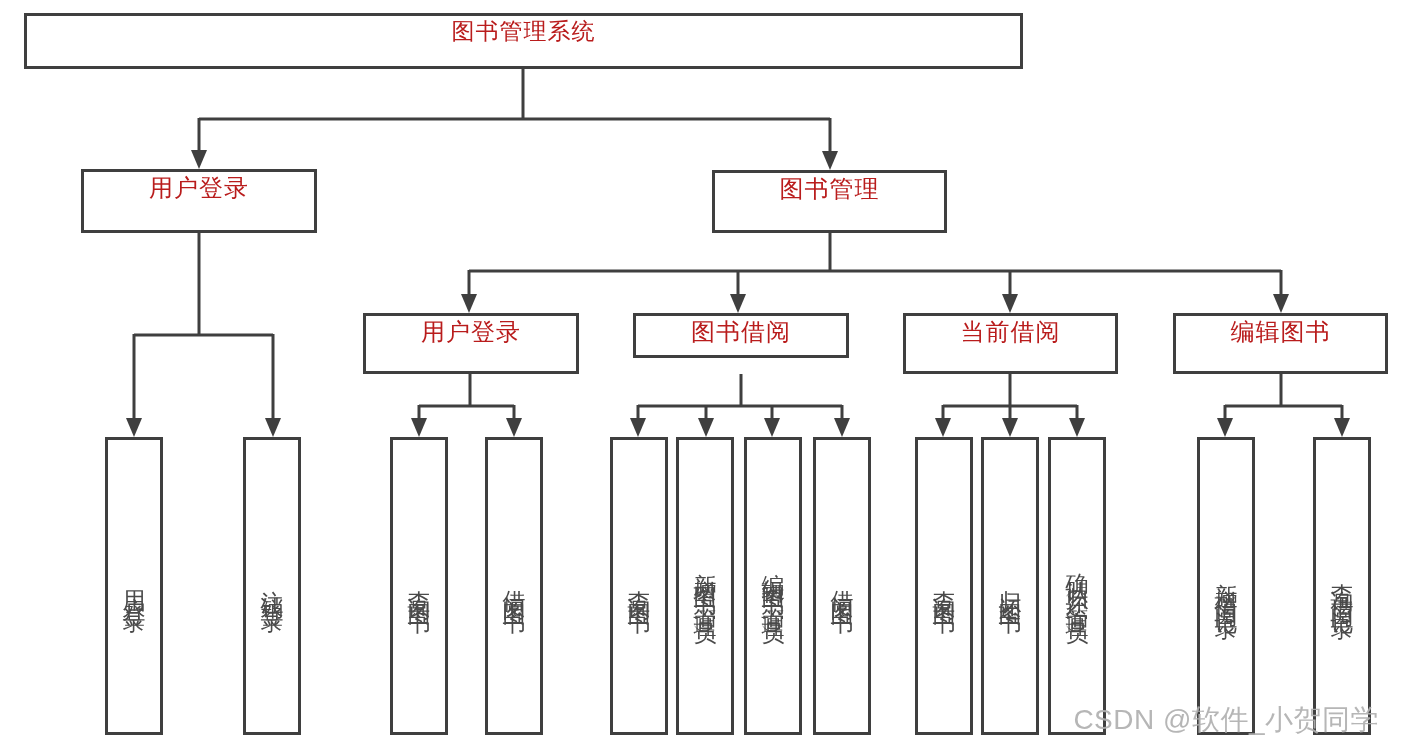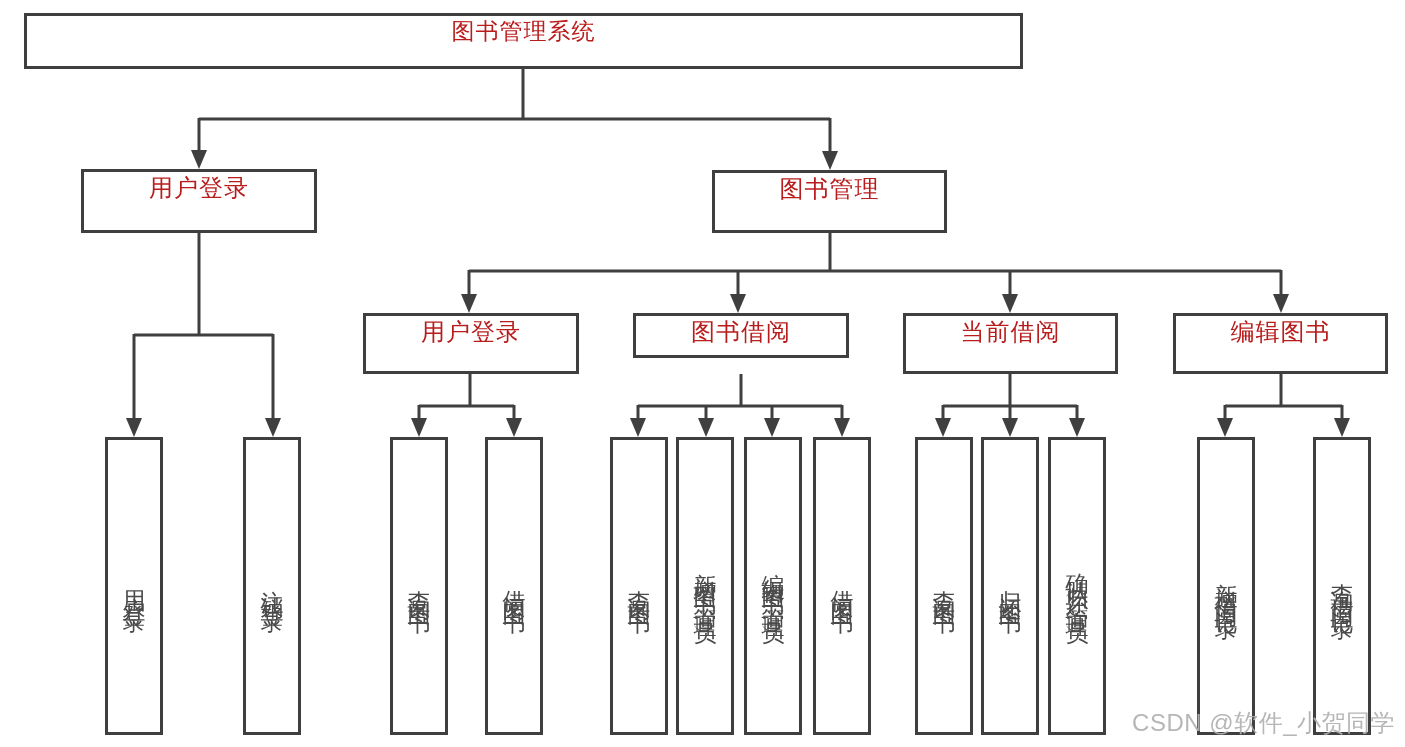--- a/index.html
+++ b/index.html
@@ -59,23 +59,23 @@
   .l6 {left:676px;}
   .l7 {left:744px;}
   .l8 {left:813px;}
   .l9 {left:915px;}
   .l10{left:981px;}
   .l11{left:1048px;}
   .l12{left:1197px;}
   .l13{left:1313px;}
   .watermark{
     position:absolute;
-    right:10px;bottom:8px;
+    right:26px;bottom:8px;
     z-index:5;
-    font-size:24px;
+    font-size:28px;
     color:rgba(176,176,176,0.92);
     letter-spacing:0.5px;
     white-space:nowrap;
   }
 </style>
 </head>
 <body>
 
 <div class="canvas">
 

